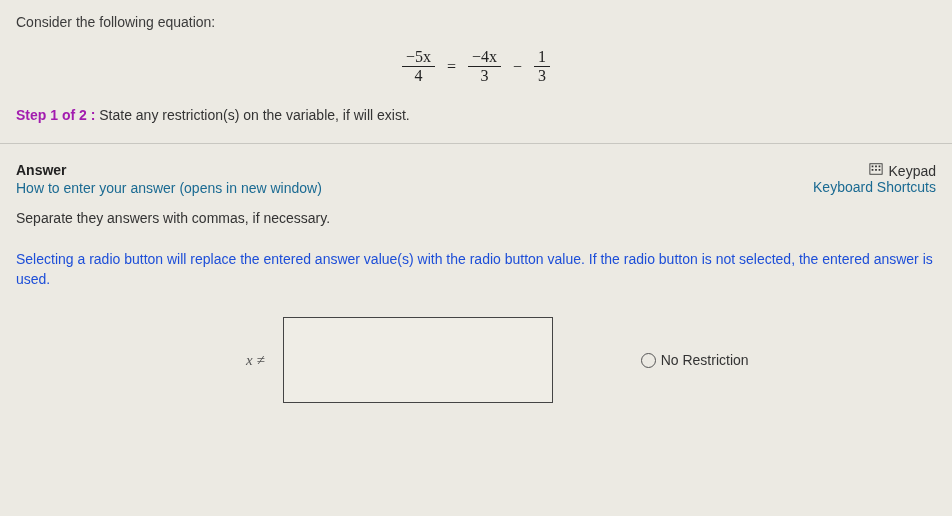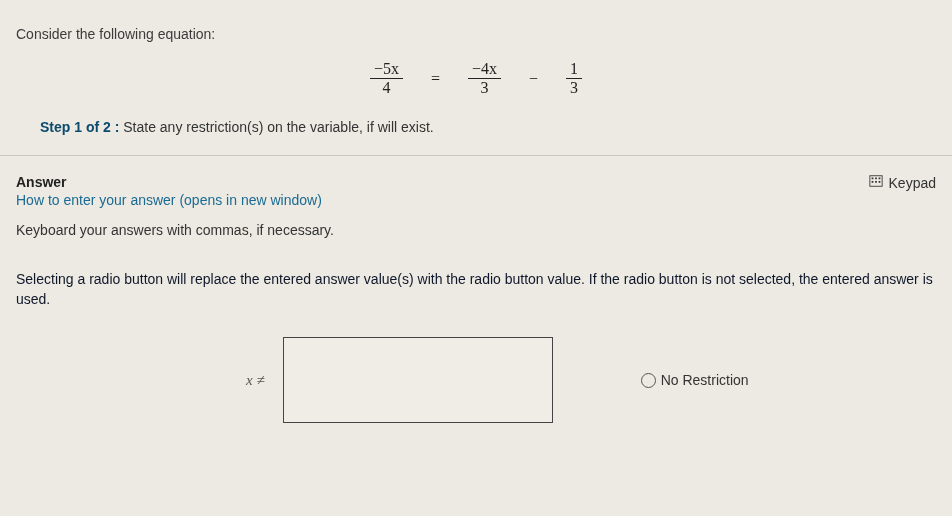--- a/index.html
+++ b/index.html
@@ -6,54 +6,54 @@
   body {
     width: 952px;
     height: 516px;
     background: #eceae3;
     font-family: "Segoe UI", Arial, sans-serif;
     font-size: 14px;
     color: #333;
     overflow: hidden;
   }
   .section-top {
-    padding: 26px 16px 20px 16px;
+    padding: 14px 16px 20px 16px;
     border-bottom: 1px solid rgba(0,0,0,0.15);
   }
   .prompt { color: #3b3b3b; margin-bottom: 18px; }
   .equation {
     text-align: center;
     font-family: "Times New Roman", serif;
     font-size: 16px;
     color: #222;
     margin: 6px 0 22px 0;
   }
   .frac {
     display: inline-block;
     vertical-align: middle;
     text-align: center;
-    margin: 0 20px;
+    margin: 0 4px;
   }
   .frac .num { display: block; padding: 0 4px; border-bottom: 1px solid #222; }
   .frac .den { display: block; padding: 0 4px; }
   .eq-op { display: inline-block; vertical-align: middle; padding: 0 4px; }
   .step { margin-top: 6px; }
-  .step b { font-weight: 700; color: #0c4a6e; margin-left: 24px; }
+  .step b { font-weight: 700; color: #a21caf; }
   .answer-block { padding: 18px 16px 0 16px; position: relative; }
   .answer-head { display: flex; justify-content: space-between; align-items: flex-start; gap: 30px; }
   .answer-left .answer-label { font-weight: 600; color: #222; margin-bottom: 2px; }
   .link { color: #1a6a92; cursor: pointer; }
   .right-tools { text-align: right; }
   .keypad-btn {
     display: inline-flex; align-items: center; gap: 6px;
     cursor: pointer; color: #333; margin-bottom: 0;
   }
   .keypad-btn svg { width: 14px; height: 14px; }
   .separate-note { margin-top: 14px; color: #333; }
-  .radio-note { margin-top: 32px; color: #0f172a; line-height: 1.4; }
+  .radio-note { margin-top: 24px; color: #1d4ed8; line-height: 1.4; }
   .input-row {
     margin-top: 28px;
     display: flex;
     align-items: center;
     gap: 18px;
     padding-left: 230px;
   }
   .xneq { font-family: "Times New Roman", serif; font-style: italic; color: #555; font-size: 15px; }
   .answer-input {
     width: 270px; height: 86px;
@@ -108,24 +108,25 @@
               <rect x="3" y="4" width="2" height="2" fill="#333"></rect>
               <rect x="7" y="4" width="2" height="2" fill="#333"></rect>
               <rect x="11" y="4" width="2" height="2" fill="#333"></rect>
               <rect x="3" y="8" width="2" height="2" fill="#333"></rect>
               <rect x="7" y="8" width="2" height="2" fill="#333"></rect>
               <rect x="11" y="8" width="2" height="2" fill="#333"></rect>
             </svg>
         </span>
         <span>Keypad</span>
       </div>
+      <div class="link">Keyboard Shortcuts</div>
     </div>
   </div>
 
-  <div class="separate-note">Keyboard your answers with commas, if necessary.</div>
+  <div class="separate-note">Separate they answers with commas, if necessary.</div>
   <div class="radio-note">Selecting a radio button will replace the entered answer value(s) with the radio button value. If the radio button is not selected, the entered answer is used.</div>
 
   <div class="input-row">
     <span class="xneq">x ≠</span>
     <input class="answer-input" type="text" value="" style="">
     <div class="radio-wrap">
       <span class="radio"></span>
       <span>No Restriction</span>
     </div>
   </div>

